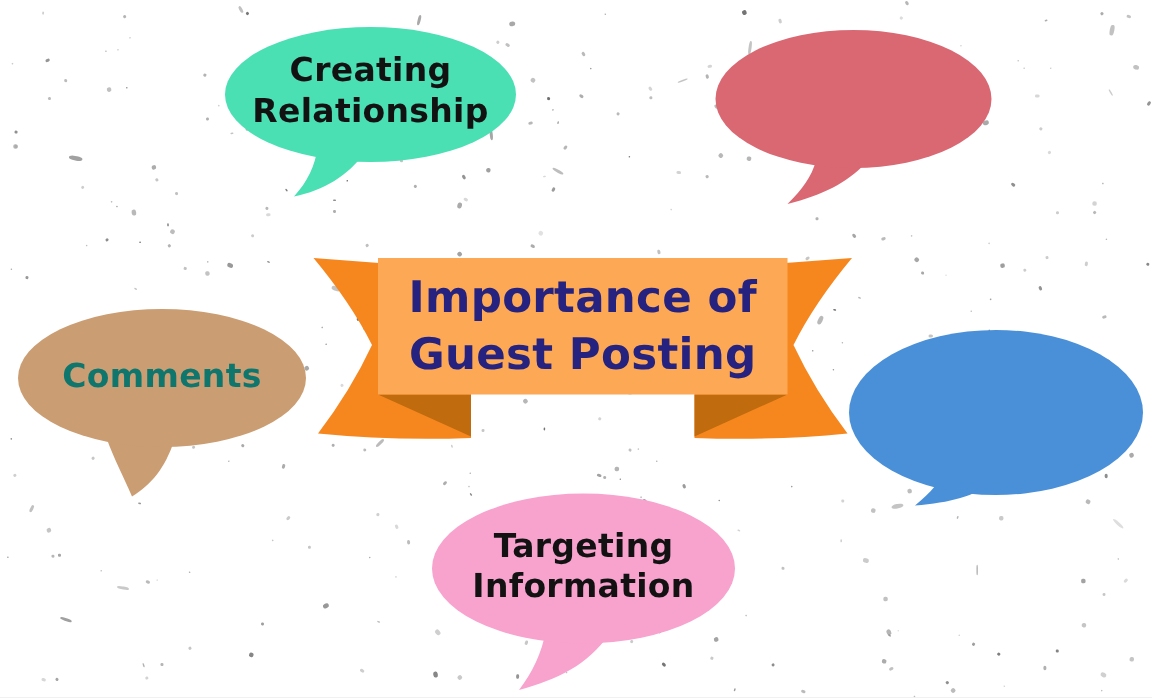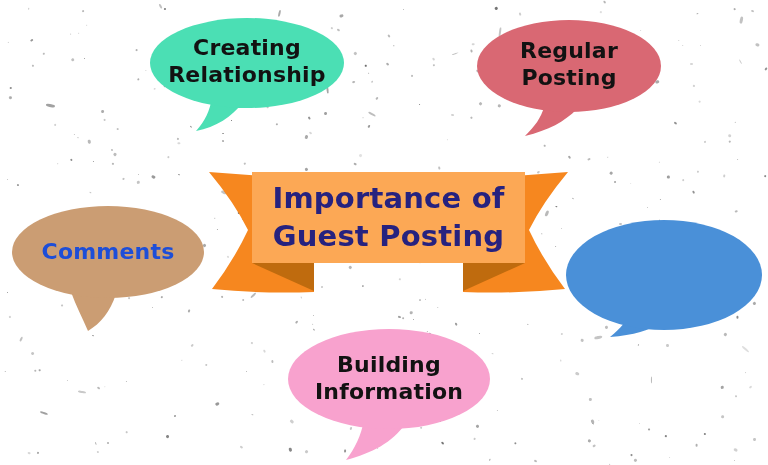--- a/index.html
+++ b/index.html
@@ -446,21 +446,19 @@
       <ellipse cx="389" cy="379" rx="101" ry="50" fill="#f8a2ce"></ellipse>
     </g>
   </svg>
 
   <div class="label" id="title-label" style="color: rgb(38, 34, 127);">Importance of
 Guest Posting</div>
 
   <div class="label bubble-label" id="label-b0" style="color: rgb(18, 18, 18);">Creating
 Relationship</div>
 
-  <div class="label bubble-label" id="label-b1" style="color: rgb(18, 18, 18);">Regular
-Posting</div>
-
-  <div class="label bubble-label" id="label-b2" style="color: #1d4ed8;">Comments</div>
-
-
-  <div class="label bubble-label" id="label-b4" style="color: rgb(18, 18, 18);">Building
+
+  <div class="label bubble-label" id="label-b2" style="color: #0f766e;">Comments</div>
+
+
+  <div class="label bubble-label" id="label-b4" style="color: rgb(18, 18, 18);">Targeting
 Information</div>
 </div>
 
 </body></html>

